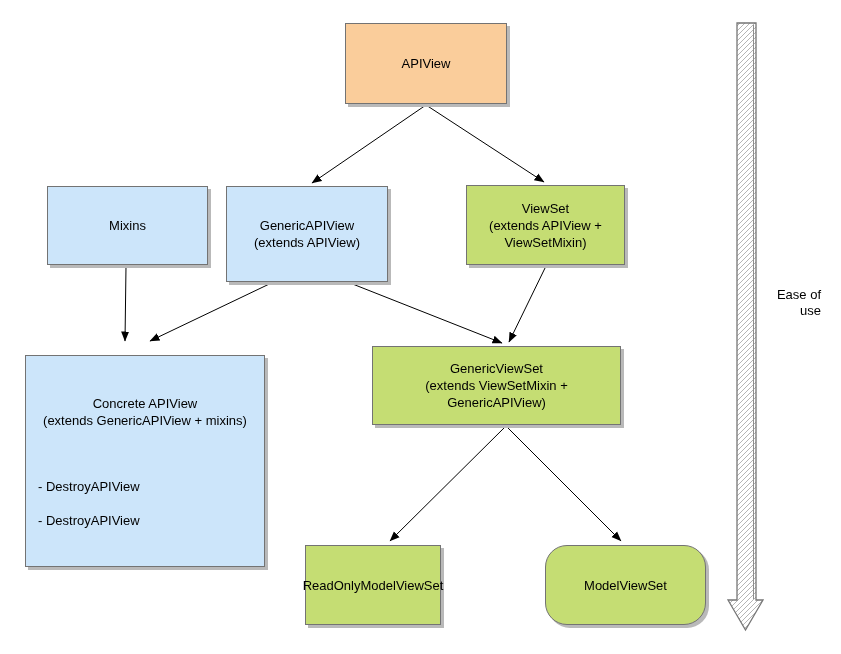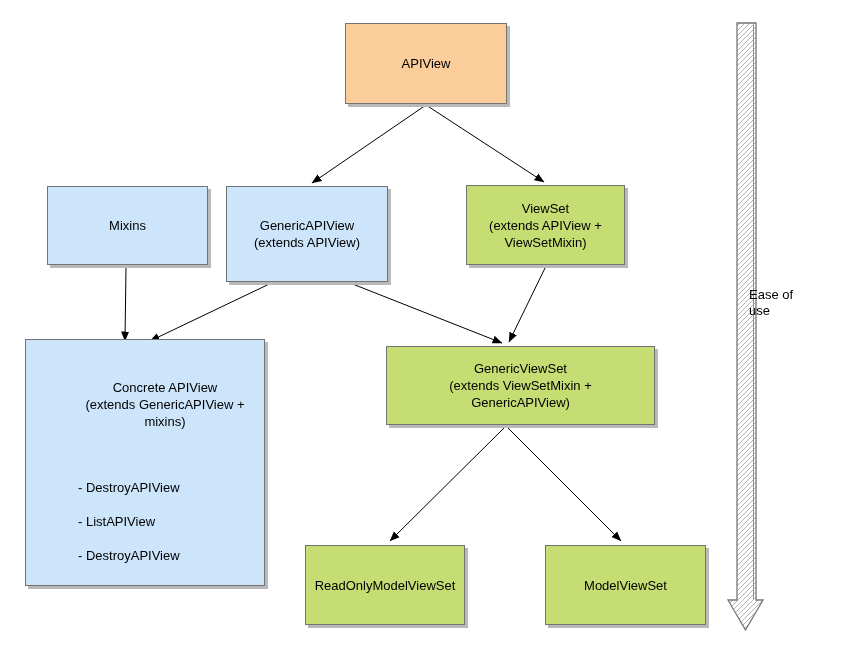--- a/index.html
+++ b/index.html
@@ -13,41 +13,40 @@
     box-shadow:3px 3px 0 #b9b9b9;
     display:flex;align-items:center;justify-content:center;
     text-align:center;
     font-size:13px;line-height:17px;
     white-space:pre-line;
   }
   .node-apiview{left:345px;top:23px;width:162px;height:81px;}
   .node-mixins{left:35px;top:186px;width:161px;height:79px;margin-left:12px;}
   .node-generic-apiview{left:226px;top:186px;width:162px;height:96px;}
   .node-viewset{left:466px;top:185px;width:159px;height:80px;}
-  .node-generic-viewset{left:386px;top:346px;width:269px;height:79px;}
-  .node-readonly{left:305px;top:545px;width:160px;height:80px;}
+  .node-generic-viewset{left:372px;top:346px;width:249px;height:79px;}
+  .node-readonly{left:305px;top:545px;width:136px;height:80px;}
   .node-modelviewset{left:545px;top:545px;width:161px;height:80px;}
   .node-concrete{
-    left:25px;top:339px;width:240px;height:247px;
+    left:25px;top:355px;width:240px;height:212px;
     display:block;align-items:initial;justify-content:initial;
     padding-top:22px;
-    padding-left:40px;
   }
   .concrete-title{
     text-align:center;white-space:pre-line;
     font-size:13px;line-height:17px;
   }
   .concrete-items{
     list-style:none;margin:15px 0 0 0;padding:0 0 0 12px;
     text-align:left;font-size:13px;line-height:17px;
   }
   .ease-arrow-svg{position:absolute;left:720px;top:18px;width:50px;height:624px;}
   .ease-label{
     position:absolute;left:749px;top:287px;width:72px;
-    text-align:left;font-size:13px;line-height:16px;white-space:pre-line;
+    text-align:right;font-size:13px;line-height:16px;white-space:pre-line;
   }
 </style>
 </head>
 <body>
 
 <div class="canvas">
 
   <svg class="edges" viewBox="0 0 841 654">
     <defs>
       <marker id="arrowhead" markerUnits="userSpaceOnUse" markerWidth="12" markerHeight="10" refX="9.5" refY="5" orient="auto">
@@ -73,35 +72,34 @@
 
   <div class="node node-viewset" style="background: rgb(197, 221, 115);">ViewSet
 (extends APIView +
 ViewSetMixin)</div>
 
   <div class="node node-concrete" style="background: rgb(204, 229, 250);">
     <div class="concrete-title">Concrete APIView
 (extends GenericAPIView + mixins)</div>
     <ul class="concrete-items">
       <li>- DestroyAPIView</li>
-      <li>- ListAPIView</li>
       <li>- DestroyAPIView</li>
       
       
       
     </ul>
   </div>
 
   <div class="node node-generic-viewset" style="background: rgb(197, 221, 115);">GenericViewSet
 (extends ViewSetMixin +
 GenericAPIView)</div>
 
   <div class="node node-readonly" style="background: rgb(197, 221, 115);">ReadOnlyModelViewSet</div>
 
-  <div class="node node-modelviewset" style="background: rgb(197, 221, 115);">ModelViewSet</div>
+  <div class="node node-modelviewset" style="background: rgb(197, 221, 115); border-radius: 22px;">ModelViewSet</div>
 
   <svg class="ease-arrow-svg" viewBox="0 0 50 624">
     <defs>
       <pattern id="hatch" patternUnits="userSpaceOnUse" width="5" height="5">
         <path d="M-1,1 L1,-1 M0,5 L5,0 M4,6 L6,4" stroke="#b5b5b5" stroke-width="1" fill="none"></path>
       </pattern>
     </defs>
     <polygon points="17,5 36,5 36,582 43,582 25.5,612 8,582 17,582" fill="url(#hatch)" stroke="#767676" stroke-width="1.3"></polygon>
     <line x1="33.5" y1="7" x2="33.5" y2="581" stroke="#8f8f8f" stroke-width="1"></line>
   </svg>

